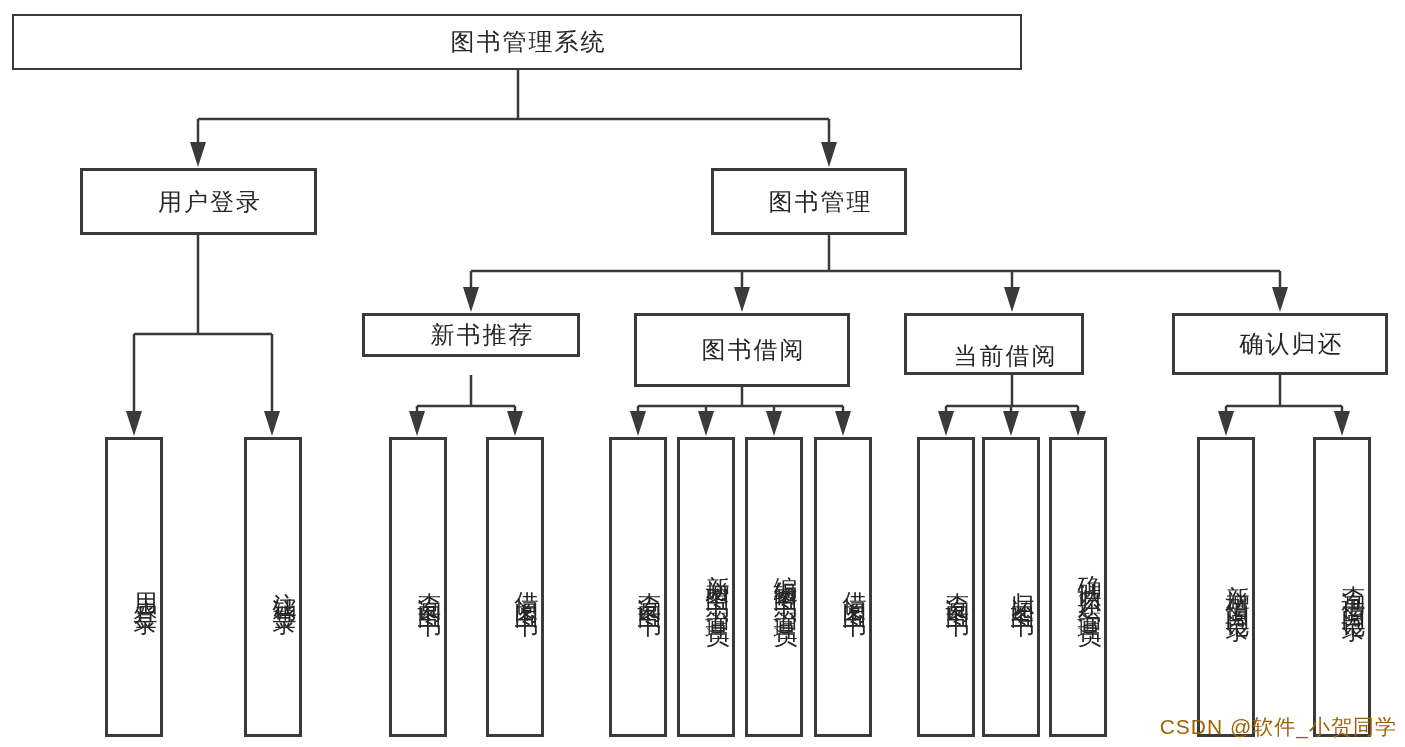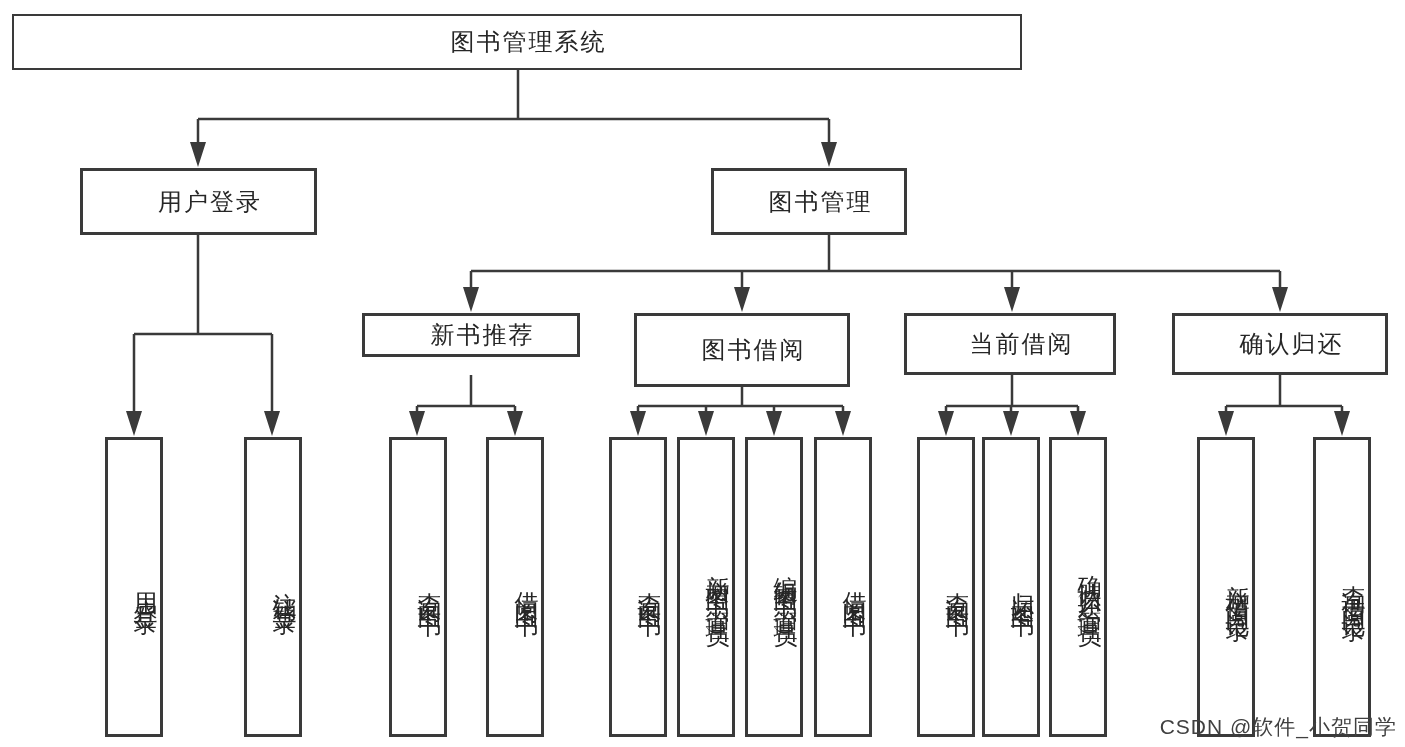--- a/index.html
+++ b/index.html
@@ -25,21 +25,21 @@
   .vnode span{
     writing-mode:vertical-rl;
     text-orientation:mixed;
     letter-spacing:7px;
     line-height:1;
   }
   .watermark{
     position:absolute;
     right:8px;bottom:6px;
     font-size:21px;
-    color:#404040;
+    color:#a16207;
     letter-spacing:1px;
     white-space:nowrap;
   }
 </style>
 </head>
 <body>
 
 <div id="stage">
 
   <svg id="wires" viewBox="0 0 1405 747" xmlns="http://www.w3.org/2000/svg">
@@ -72,21 +72,21 @@
   <div class="node hnode" style="left:711px;top:168px;width:196px;height:67px;">
     <span>图书管理</span>
   </div>
 
   <div class="node hnode" style="left:362px;top:313px;width:218px;height:44px;">
     <span>新书推荐</span>
   </div>
   <div class="node hnode" style="left:634px;top:313px;width:216px;height:74px;">
     <span>图书借阅</span>
   </div>
-  <div class="node hnode" style="left:904px;top:313px;width:212px;height:62px;">
+  <div class="node hnode" style="left:904px;top:313px;width:180px;height:62px;align-items:flex-end;">
     <span>当前借阅</span>
   </div>
   <div class="node hnode" style="left:1172px;top:313px;width:216px;height:62px;">
     <span>确认归还</span>
   </div>
 
   <div class="node vnode" style="left:105px;top:437px;width:58px;height:300px;">
     <span>用户登录</span>
   </div>
   <div class="node vnode" style="left:244px;top:437px;width:58px;height:300px;">

